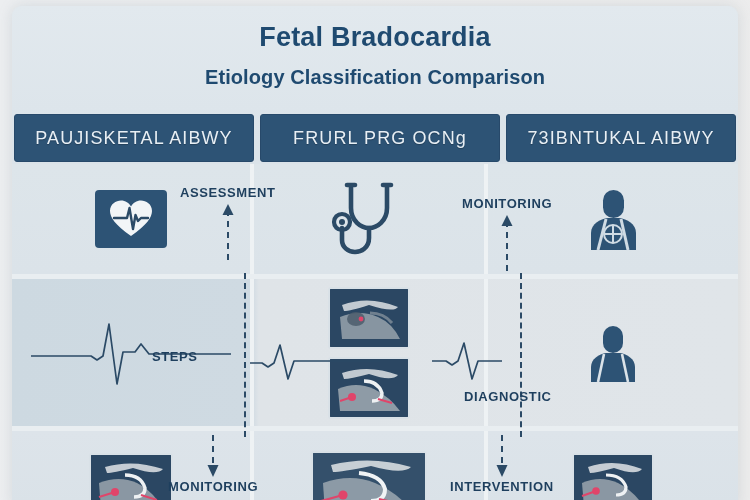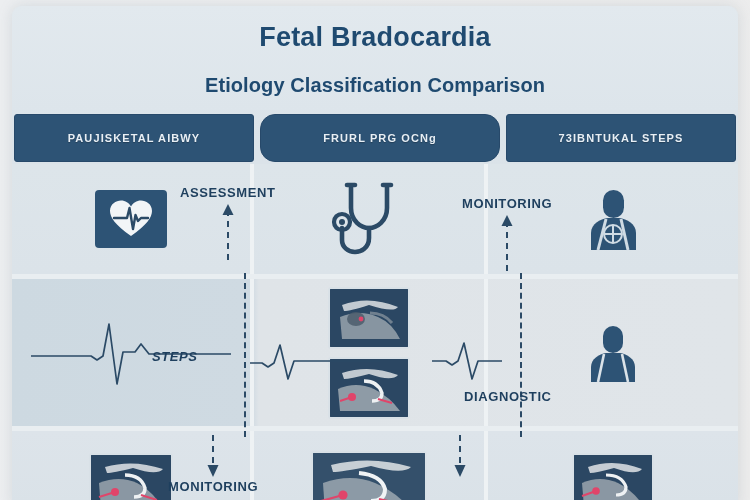--- a/index.html
+++ b/index.html
@@ -47,21 +47,21 @@
     box-sizing: border-box;
   }
   .title-main {
     font-size: 27px;
     font-weight: bold;
     color: #1f4a70;
     letter-spacing: .2px;
     line-height: 1.15;
   }
   .title-sub {
-    margin-top: 21px;
+    margin-top: 13px;
     font-size: 20px;
     font-weight: bold;
     color: #1f4a70;
     letter-spacing: .1px;
   }
 
   
   .header-row {
     position: absolute;
     left: 0;
@@ -75,28 +75,28 @@
   }
   .col-head {
     flex: 1;
     background: #2d5375;
     border: 1px solid #27496a;
     border-radius: 3px;
     display: flex;
     align-items: center;
     justify-content: center;
     color: #e8eff5;
-    font-size: 11px;
-    font-weight: bold;
+    font-size: 18px;
+    font-weight: normal;
     letter-spacing: 1.1px;
     text-shadow: 0 1px 1px rgba(0,0,0,.25);
     filter: blur(.25px);
   }
   .col-head:nth-child(1) { flex: 0 0 238px; }
-  .col-head:nth-child(2) { flex: 0 0 238px; border-radius: 15px; }
+  .col-head:nth-child(2) { flex: 0 0 238px; }
 
   
   .rows { position: absolute; left: 0; top: 158px; width: 726px; }
   .row {
     position: relative;
     width: 726px;
     display: flex;
     box-sizing: border-box;
     border-bottom: 5px solid #e9eef1;
   }
@@ -169,21 +169,21 @@
   <div class="card">
 
     <div class="title-block">
       <div class="title-main">Fetal Bradocardia</div>
       <div class="title-sub">Etiology Classification Comparison</div>
     </div>
 
     <div class="header-row">
       <div class="col-head">PAUJISKETAL AIBWY</div>
       <div class="col-head">FRURL PRG OCNg</div>
-      <div class="col-head">73IBNTUKAL STEPS</div>
+      <div class="col-head">73IBNTUKAL AIBWY</div>
     </div>
 
     <div class="rows">
 
       <div class="row row-1">
 
         <div class="cell cell-a">
           <div class="icon-box">
             <svg width="46" height="40" viewBox="0 0 46 40">
               <path d="M23 37 C7 26 2 18 2 12 C2 5 8 1.5 13 1.5 C17.5 1.5 21 4 23 7.5 C25 4 28.5 1.5 33 1.5 C38 1.5 44 5 44 12 C44 18 39 26 23 37 Z" fill="#f2f5f7"></path>
@@ -282,21 +282,21 @@
           </div>
         </div>
 
         <svg style="position:absolute;left:238px;top:62px;z-index:4;" width="130" height="40">
           <polyline points="0,22 12,22 18,26 24,22 30,4 38,38 44,20 60,20 130,20" fill="none" stroke="#2b4a66" stroke-width="1.7" stroke-linejoin="round" stroke-linecap="round"></polyline>
         </svg>
         <svg style="position:absolute;left:420px;top:62px;z-index:4;" width="70" height="40">
           <polyline points="0,20 14,20 20,24 26,20 32,2 40,38 46,20 70,20" fill="none" stroke="#2b4a66" stroke-width="1.7" stroke-linejoin="round" stroke-linecap="round"></polyline>
         </svg>
 
-        <div class="connector" style="left:140px; top:70px;font-style:italic;">
+        <div class="connector" style="left:140px; top:70px;">
           <div class="conn-label">STEPS</div>
         </div>
 
         <div class="connector" style="left:452px; top:70px;margin-top:40px;">
           <div class="conn-label">DIAGNOSTIC</div>
         </div>
 
         <div class="vline-dashed" style="left:232px; top:-6px; height:164px;"></div>
         <div class="vline-dashed" style="left:508px; top:-6px; height:164px;"></div>
       </div>
@@ -350,18 +350,19 @@
             <polygon points="10,42 4.5,30 15.5,30" fill="#2b4a66"></polygon>
           </svg>
           <div class="conn-label">MONITORING</div>
         </div>
 
         <div class="connector" style="left:438px; top:4px;">
           <svg width="20" height="44">
             <line x1="10" y1="0" x2="10" y2="30" stroke="#2b4a66" stroke-width="2" stroke-dasharray="6 5"></line>
             <polygon points="10,42 4.5,30 15.5,30" fill="#2b4a66"></polygon>
           </svg>
+          <div class="conn-label">INTERVENTION</div>
         </div>
       </div>
 
     </div>
   </div>
 </div>
 
 </body></html>

